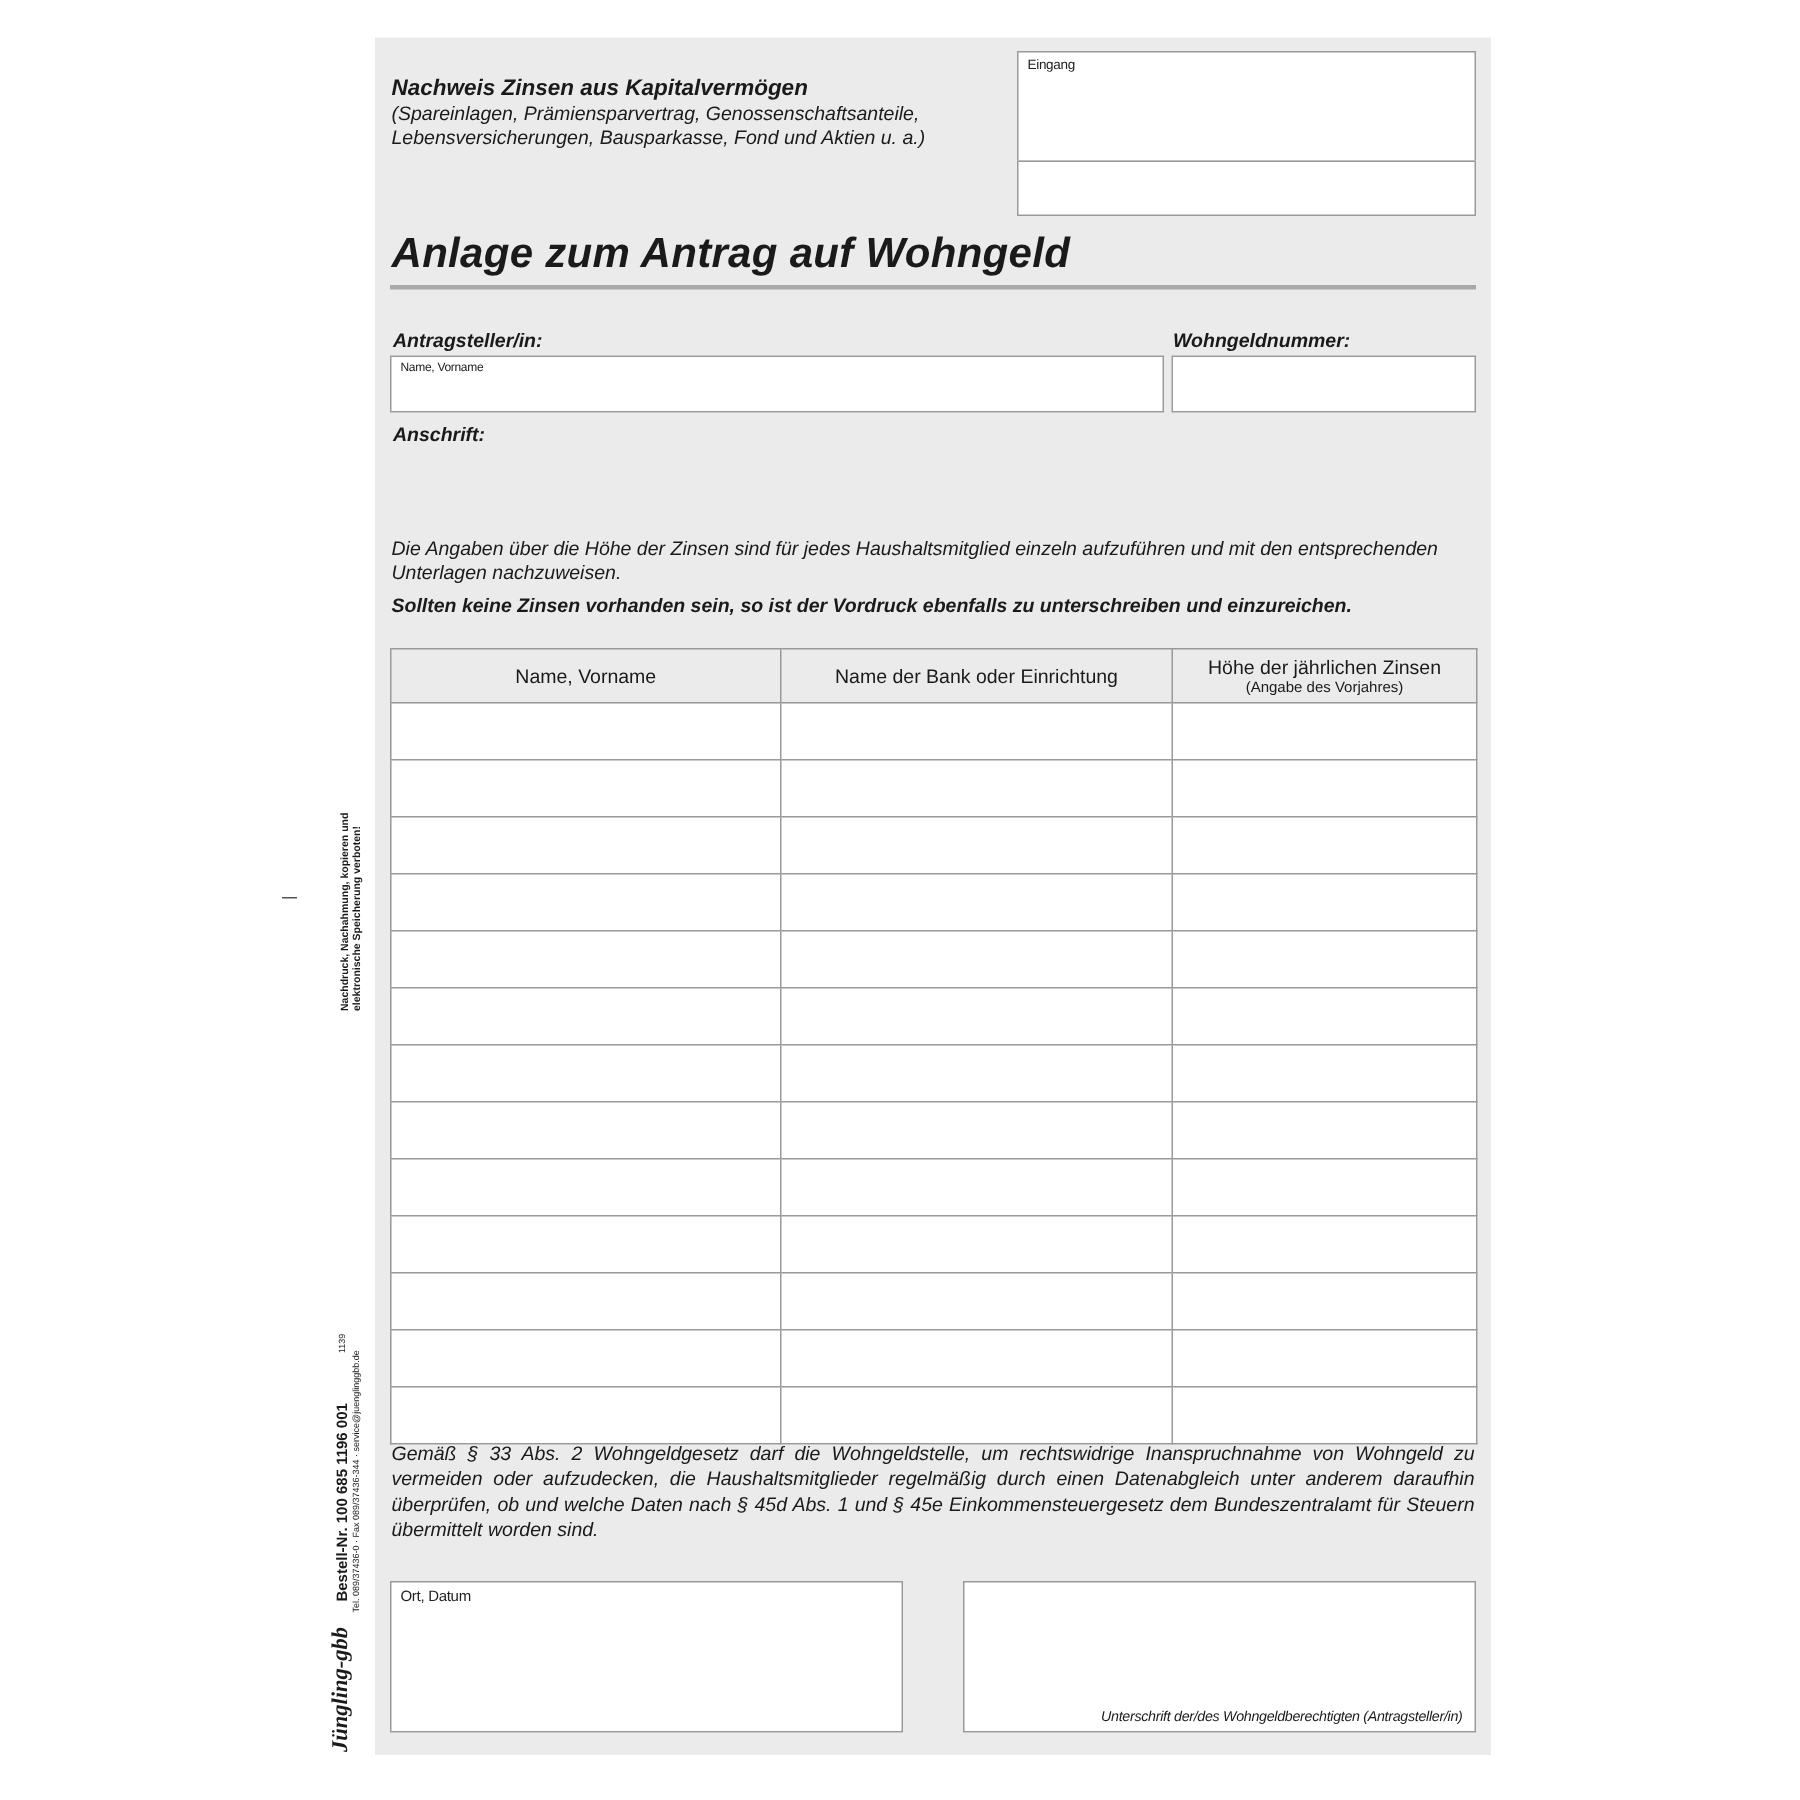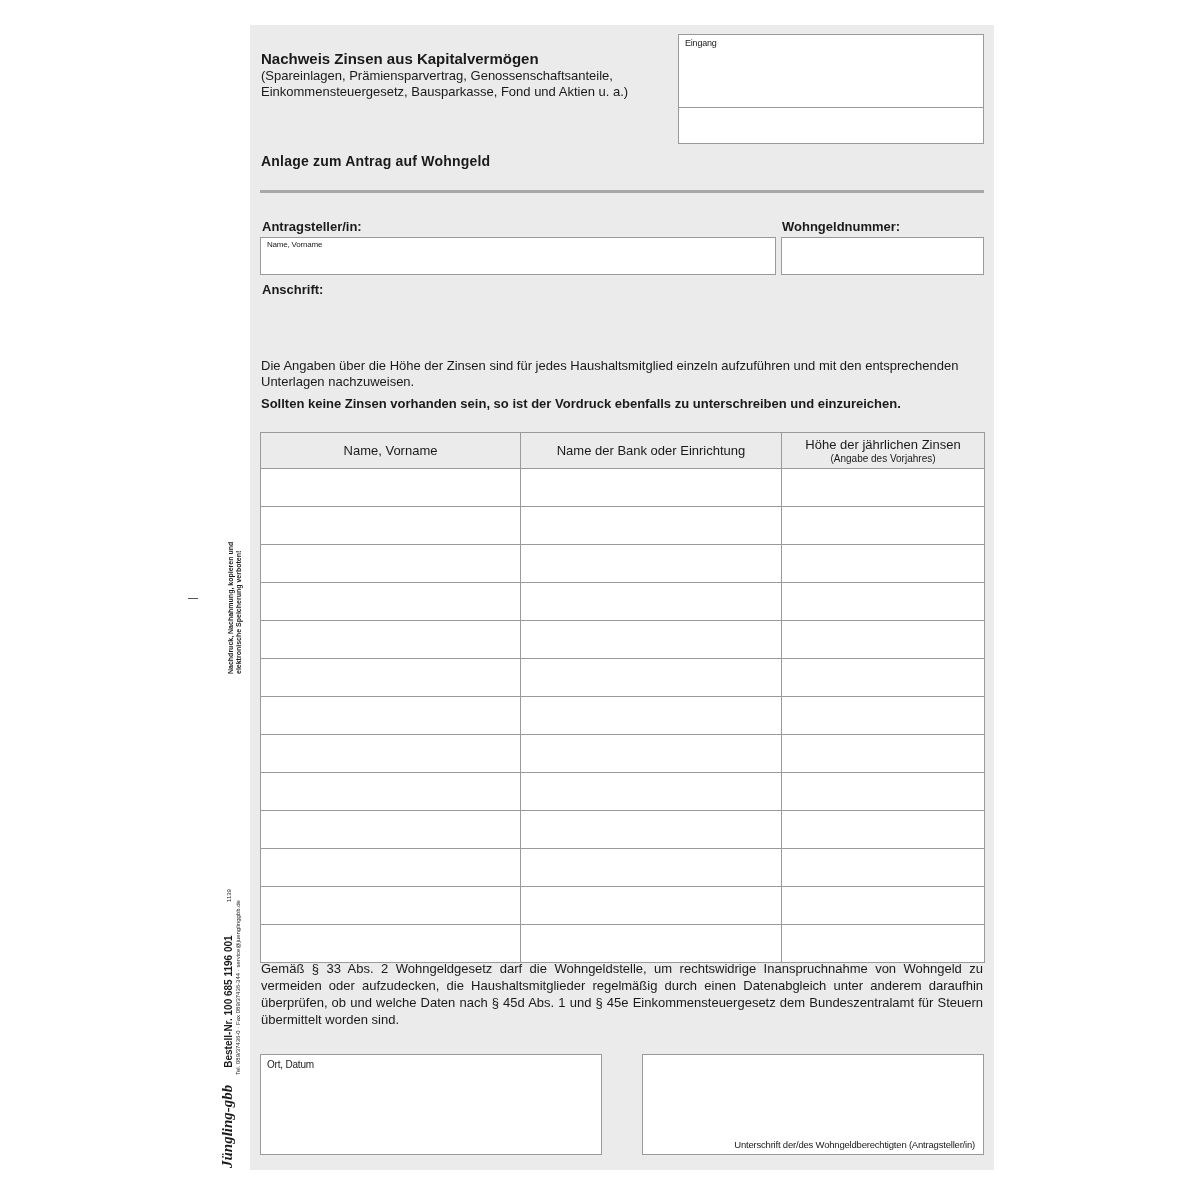--- a/index.html
+++ b/index.html
@@ -4,46 +4,46 @@
 <style>
   html, body { margin: 0; padding: 0; }
   body {
     width: 1200px; height: 1200px; background: #ffffff; position: relative; overflow: hidden;
     font-family: "Liberation Sans", sans-serif; color: #1a1a1a;
   }
   .page {
     position: absolute; left: 250px; top: 25px; width: 744px; height: 1145px;
     background: #ebebeb;
   }
-  .abs { position: absolute; }
+  .abs { position: absolute; font-style: italic; }
   .box { position: absolute; background: #fff; border: 1px solid #9a9a9a; box-sizing: border-box; }
   .small-label { font-size: 9px; color: #222; position: absolute; left: 6px; top: 4px; letter-spacing: -0.2px; }
   .tiny-label { font-size: 8px; color: #222; position: absolute; left: 6px; top: 2px; letter-spacing: -0.2px; }
   .heading-sm { font-weight: bold; font-size: 15px; }
   .sub { font-size: 13px; line-height: 16px; }
-  .title { font-weight: bold; font-size: 14px; letter-spacing: 0.2px; }
+  .title { font-weight: bold; font-size: 28px; letter-spacing: 0.2px; }
   .label-bold { font-weight: bold; font-size: 13px; }
   .para { font-size: 13px; line-height: 17px; }
   table.grid { position: absolute; left: 10px; top: 407px; width: 724px; border-collapse: collapse; table-layout: fixed; }
   table.grid th, table.grid td { border: 1px solid #9a9a9a; }
   table.grid th { background: #ebebeb; height: 35px; font-weight: normal; font-size: 13px; padding: 0; vertical-align: middle; text-align: center; }
   table.grid td { background: #fff; height: 35px; }
   .th-sub { display: block; font-size: 10px; margin-top: 1px; }
   .vert {
     position: absolute; transform-origin: 0 0; transform: rotate(-90deg); white-space: nowrap;
   }
 </style>
 </head>
 <body>
 
 <div class="page">
 
   <div class="abs heading-sm" style="left:11px; top:25px;">Nachweis Zinsen aus Kapitalvermögen</div>
   <div class="abs sub" style="left:11px; top:43px;">(Spareinlagen, Prämiensparvertrag, Genossenschaftsanteile,</div>
-  <div class="abs sub" style="left:11px; top:59px;">Einkommensteuergesetz, Bausparkasse, Fond und Aktien u. a.)</div>
+  <div class="abs sub" style="left:11px; top:59px;">Lebensversicherungen, Bausparkasse, Fond und Aktien u. a.)</div>
 
   <div class="box" style="left:428px; top:9px; width:306px; height:74px;">
     <span class="small-label" style="top:3px;">Eingang</span>
   </div>
   <div class="box" style="left:428px; top:82px; width:306px; height:37px;"></div>
 
   <div class="abs title" style="left:11px; top:128px;">Anlage zum Antrag auf Wohngeld</div>
   <div class="abs" style="left:10px; top:165px; width:724px; height:3px; background:#a8a8a8;"></div>
 
   <div class="abs label-bold" style="left:12px; top:194px;">Antragsteller/in:</div>

